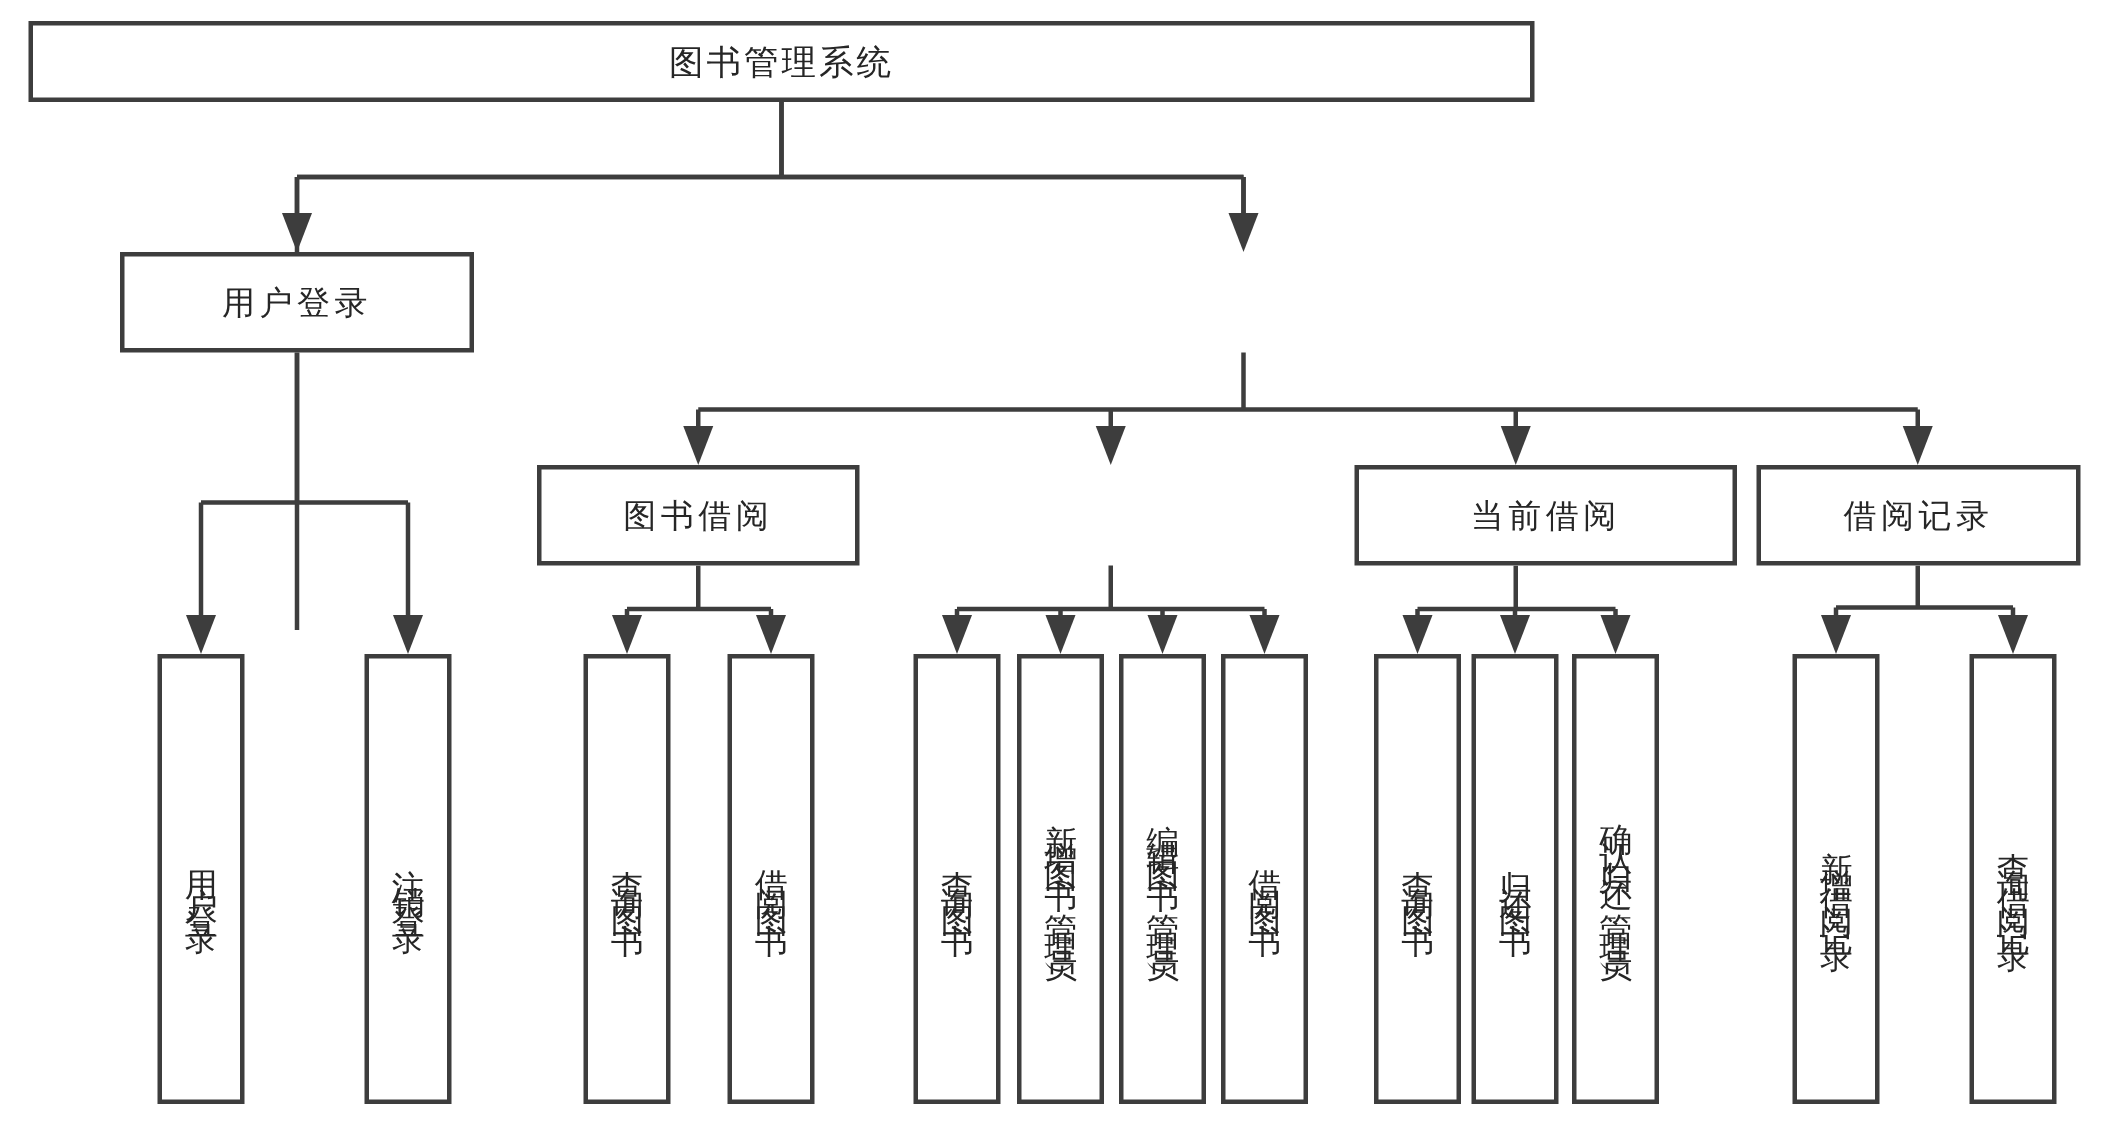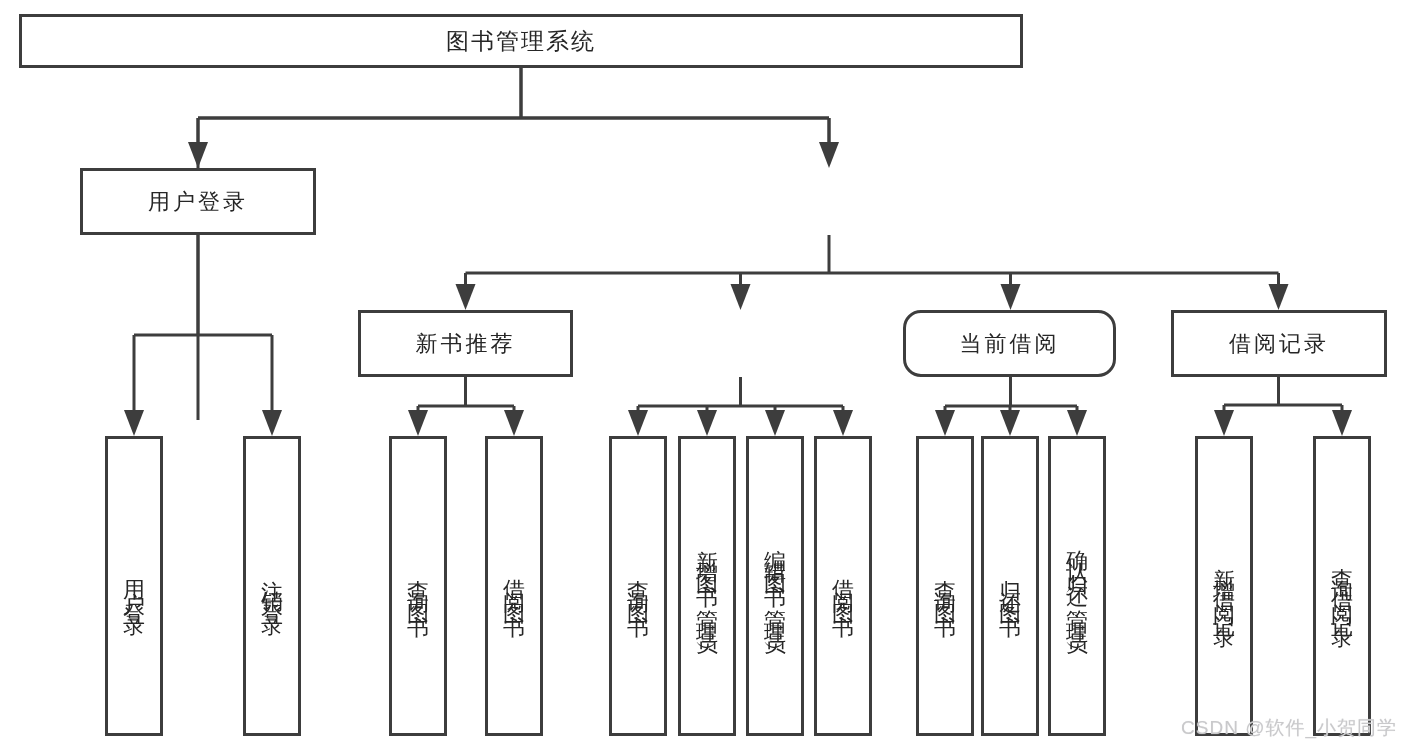--- a/index.html
+++ b/index.html
@@ -102,23 +102,23 @@
 
   <div class="box" style="left:19px; top:14px; width:1004px; height:54px;">
     <span class="root-label">图书管理系统</span>
   </div>
 
   <div class="box" style="left:80px; top:168px; width:236px; height:67px;">
     <span class="h-label">用户登录</span>
   </div>
 
   <div class="box" style="left:358px; top:310px; width:215px; height:67px;">
-    <span class="h-label">新书推荐</span>
+    <span class="h-label">图书借阅</span>
   </div>
-  <div class="box" style="left:903px; top:310px; width:213px; height:67px;border-radius:18px;">
+  <div class="box" style="left:903px; top:310px; width:255px; height:67px;">
     <span class="h-label">当前借阅</span>
   </div>
   <div class="box" style="left:1171px; top:310px; width:216px; height:67px;">
     <span class="h-label">借阅记录</span>
   </div>
 
   <div class="box leaf" style="left:105px; top:436px; width:58px; height:300px;">
     <span class="v-label">用户登录</span>
   </div>
   <div class="box leaf" style="left:243px; top:436px; width:58px; height:300px;">
@@ -155,15 +155,14 @@
     <span class="v-label">确认归还（管理员）</span>
   </div>
 
   <div class="box leaf" style="left:1195px; top:436px; width:58px; height:300px;">
     <span class="v-label">新增借阅记录</span>
   </div>
   <div class="box leaf" style="left:1313px; top:436px; width:58px; height:300px;">
     <span class="v-label">查询借阅记录</span>
   </div>
 
-  <div class="watermark">CSDN @软件_小贺同学</div>
 
 </div>
 
 </body></html>

